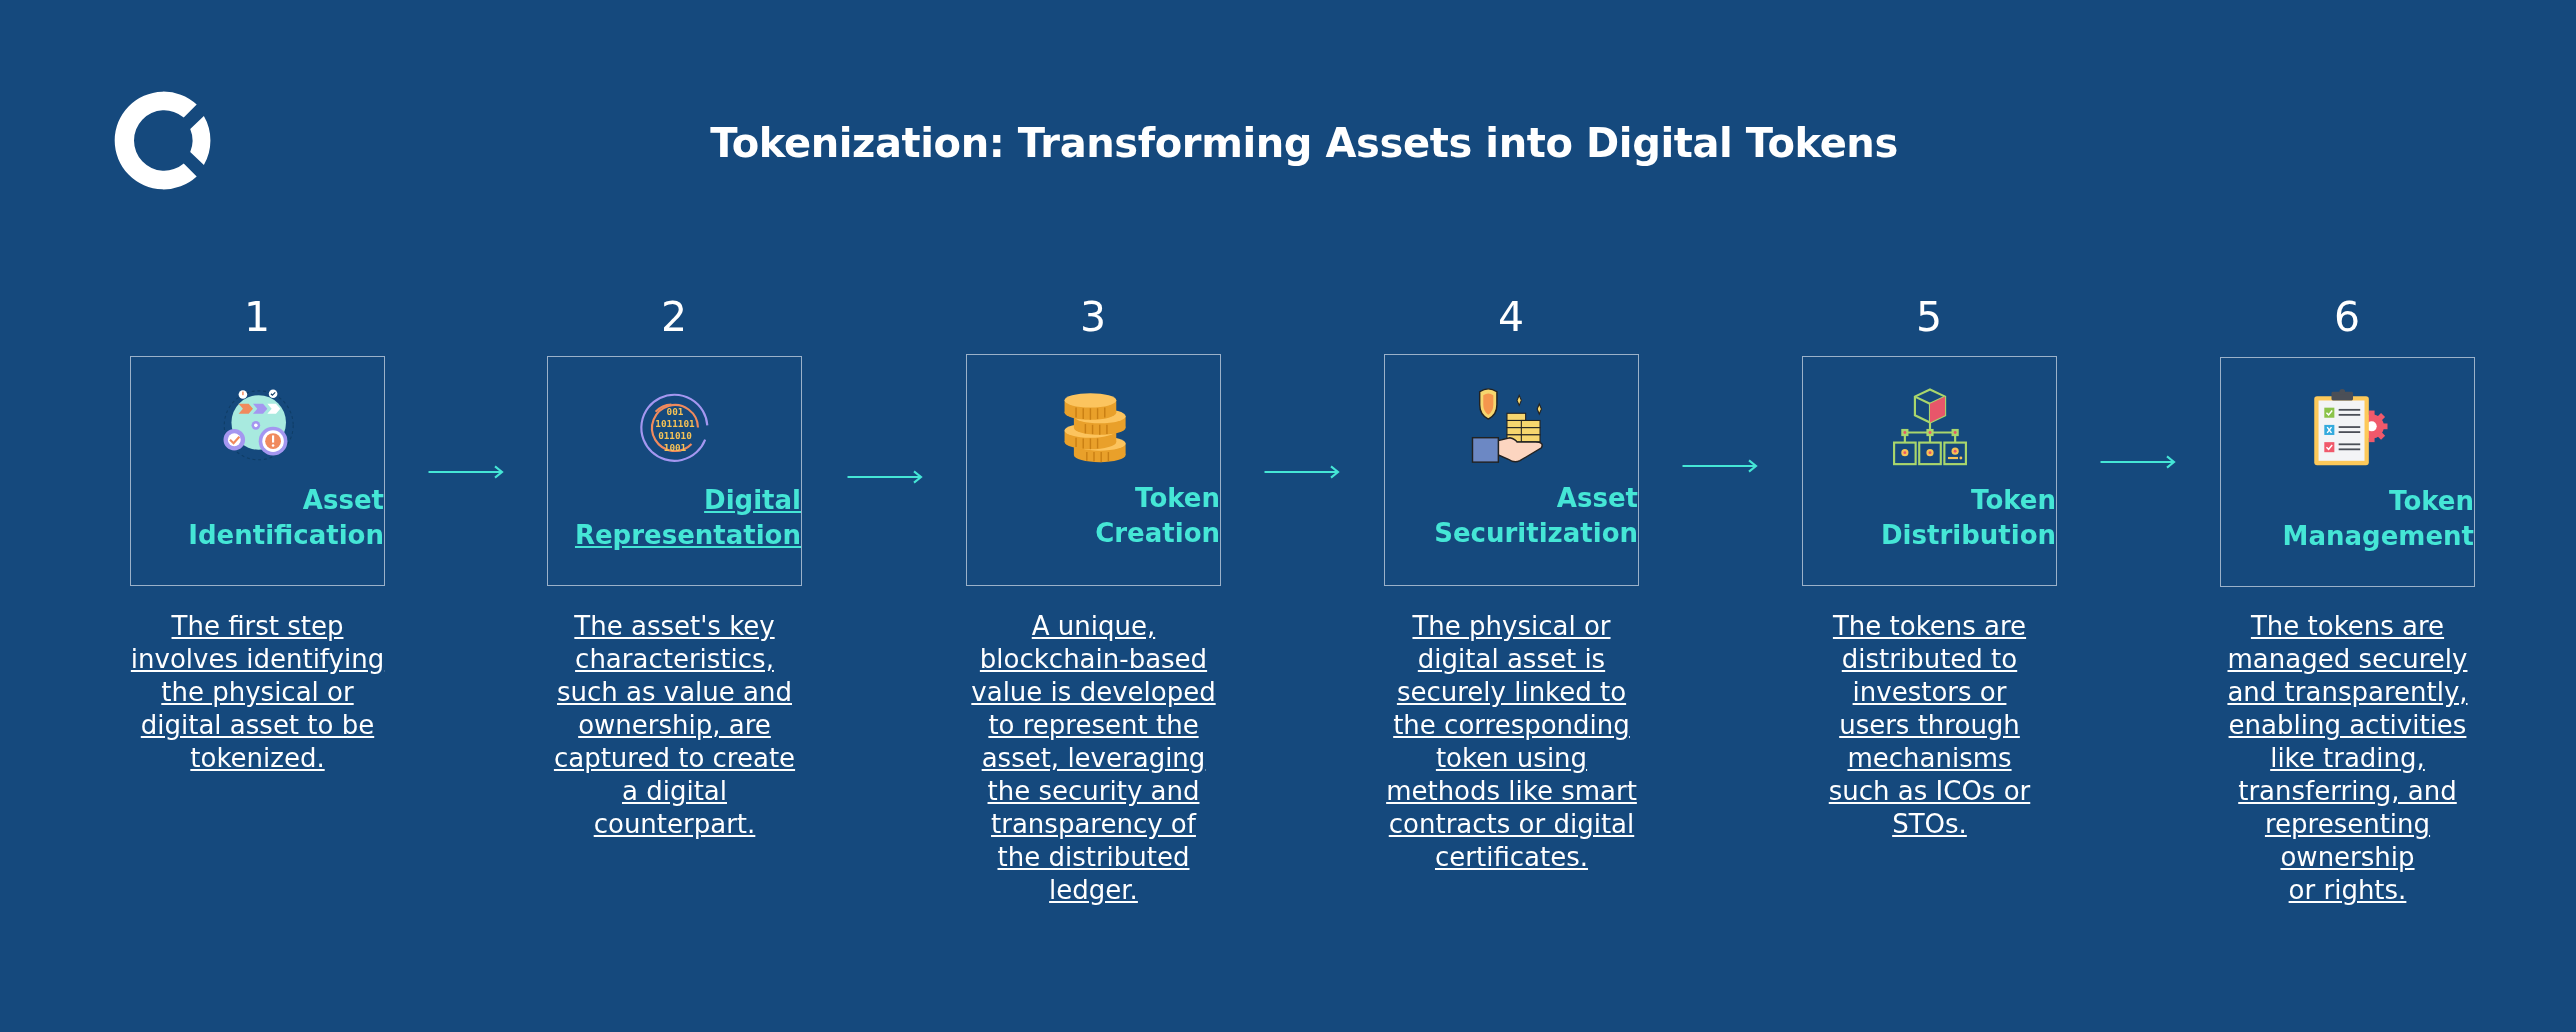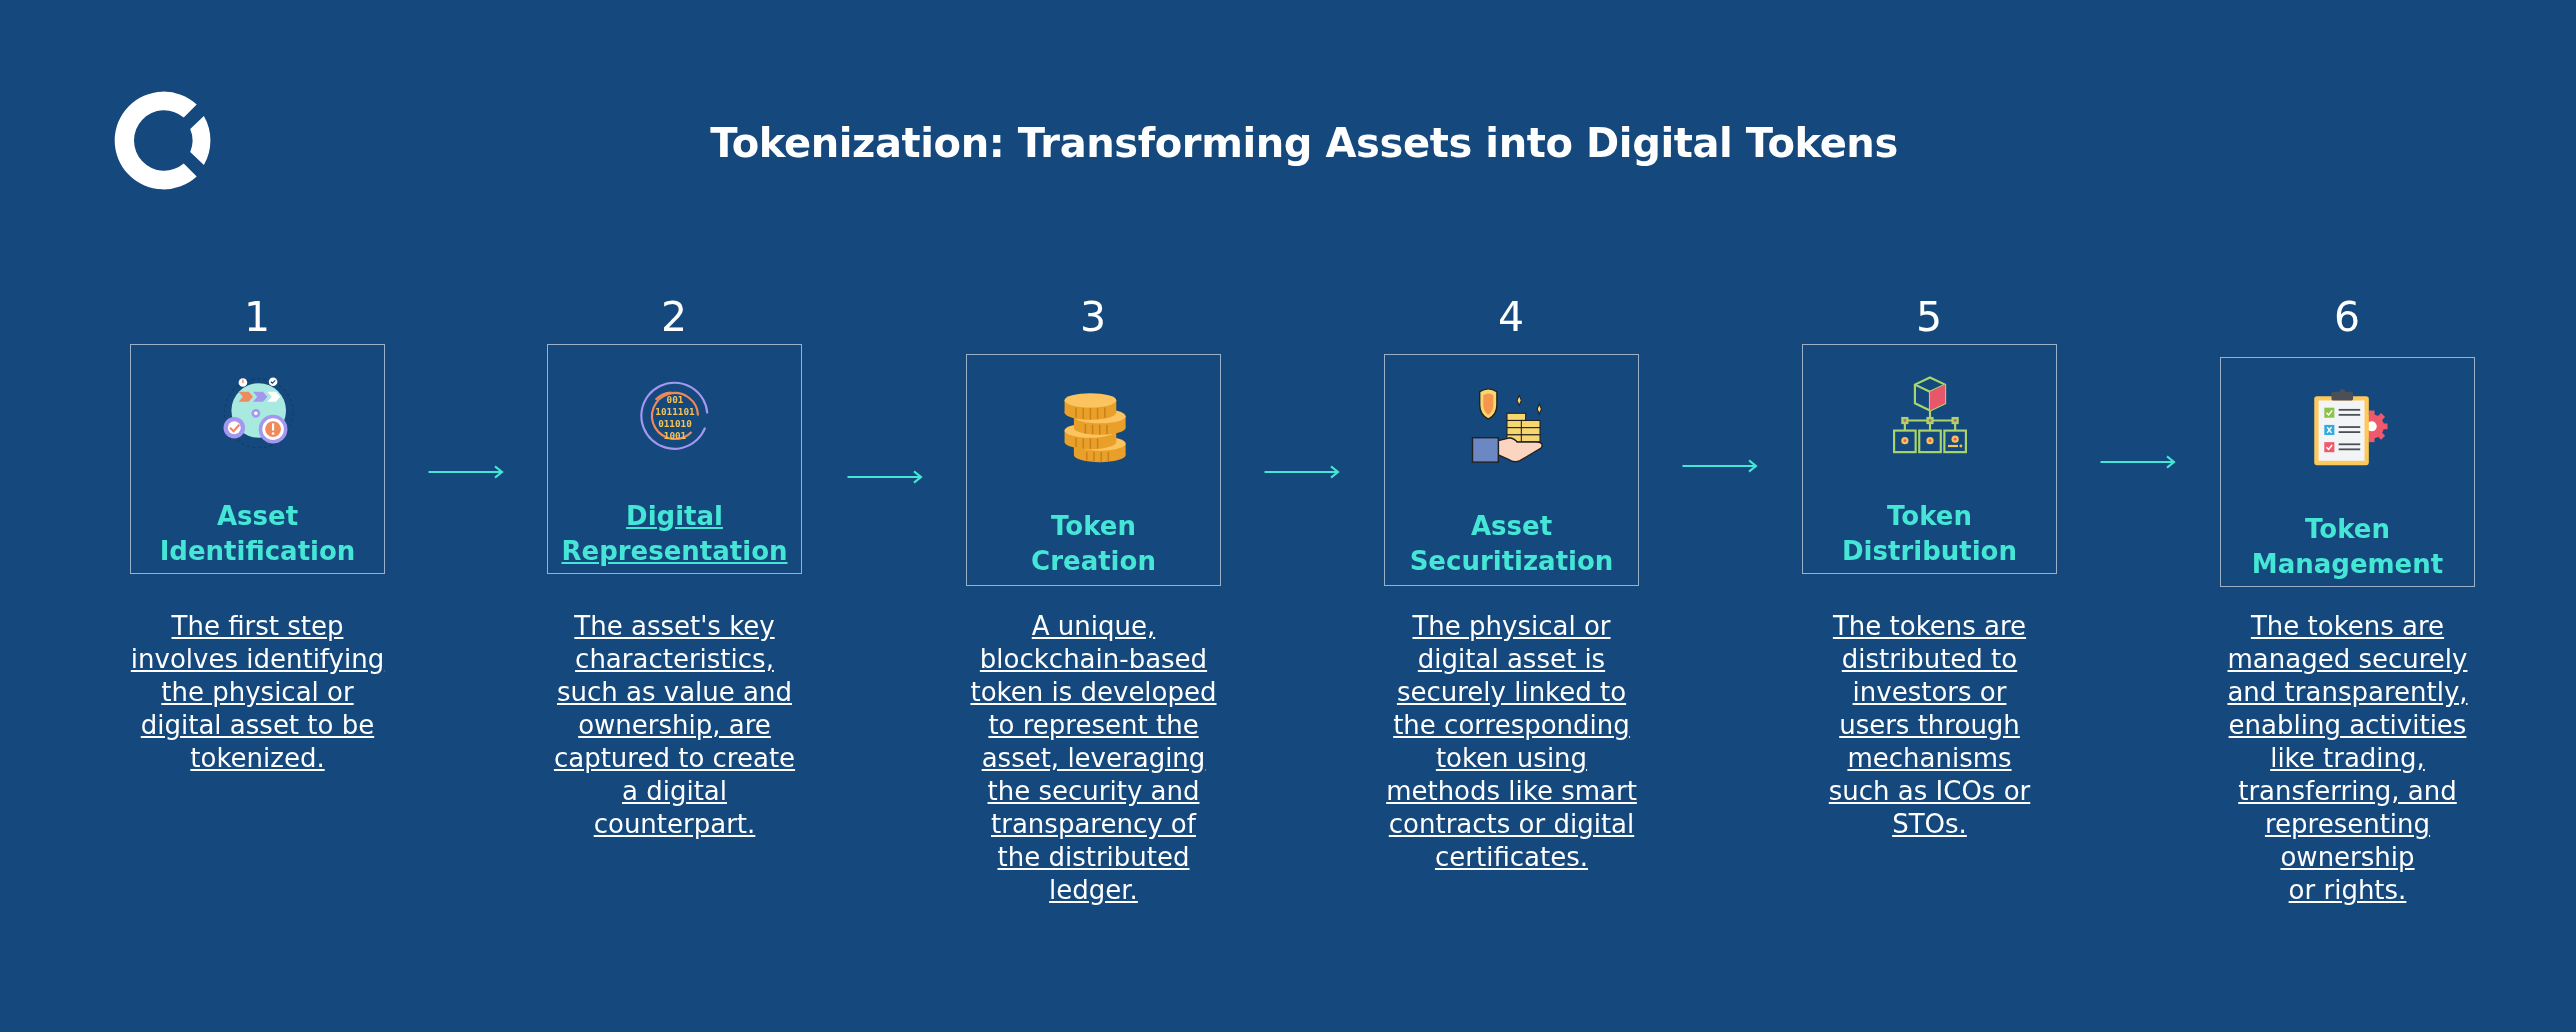--- a/index.html
+++ b/index.html
@@ -15,32 +15,31 @@
     position: absolute; left: 0; width: 2576px; top: 120px;
     text-align: center; font-weight: bold; font-size: 40px; letter-spacing: -0.4px;
     color: #ffffff; white-space: nowrap; margin-left: 16px;
   }
   .step { position: absolute; top: 0; width: 254px; }
   .step-number {
     position: absolute; top: 290px; left: 0; width: 254px;
     text-align: center; font-size: 41px; color: #ffffff; line-height: 54px;
   }
   .card {
-    position: absolute; top: 344px; left: 0; width: 253px; height: 228px;
+    position: absolute; top: 356px; left: 0; width: 253px; height: 228px;
     border: 1.1px solid #9BB1C9; box-sizing: content-box;
   }
   .card-icon {
     position: absolute; left: 50%; transform: translateX(-50%);
     top: 31px; width: 82px; height: 79px;
   }
   .card-title {
     position: absolute; left: 0; right: 0; top: 126px;
-    text-align: center; font-weight: bold; font-size: 26px; line-height: 35px;
+    text-align: right; font-weight: bold; font-size: 26px; line-height: 35px;
     color: #45E6D6;
-    margin-top: 28px;
   }
   .desc {
     position: absolute; top: 610px; left: -21px; width: 297px;
     text-align: center; font-size: 26px; line-height: 33px; color: #ffffff;
     white-space: pre-line;
     text-decoration: underline;
   }
   .arrow { position: absolute; width: 78px; height: 14px; }
 </style>
 </head>
@@ -165,21 +164,21 @@
           <line x1="55" y1="92" x2="55" y2="105"></line>
           <line x1="65" y1="92" x2="65" y2="106"></line>
           <line x1="75" y1="92" x2="75" y2="105"></line>
       </g>
     </svg>
     <div class="card-title" style="white-space:pre-line;">Token
 Creation</div>
   </div>
   <div class="desc">A unique,
 blockchain-based
-token is developed
+value is developed
 to represent the
 asset, leveraging
 the security and
 transparency of
 the distributed
 ledger.</div>
 </div>
 
 <svg class="arrow" style="left:1264px; top:465px;" viewBox="0 0 110 20">
   <line x1="0" y1="10" x2="104" y2="10" stroke="#45E6D6" stroke-width="3"></line>

